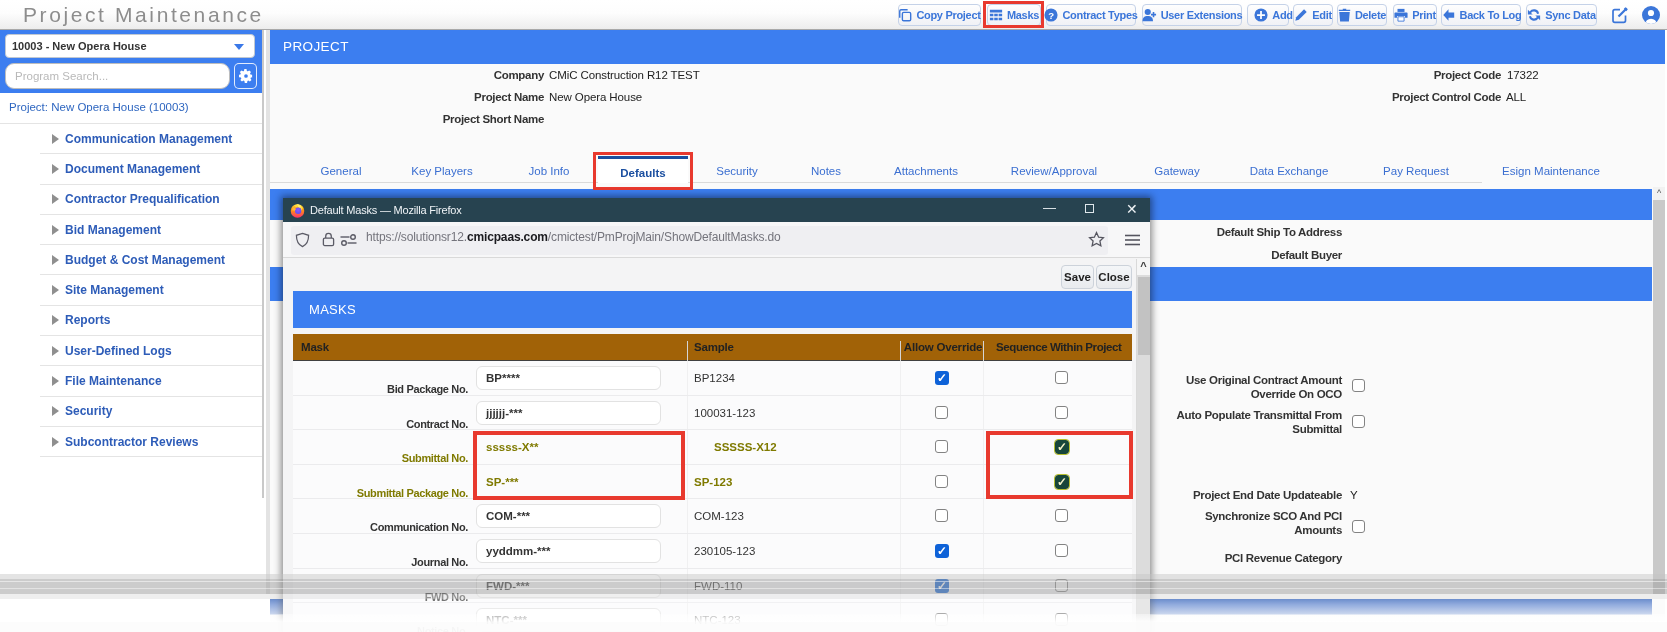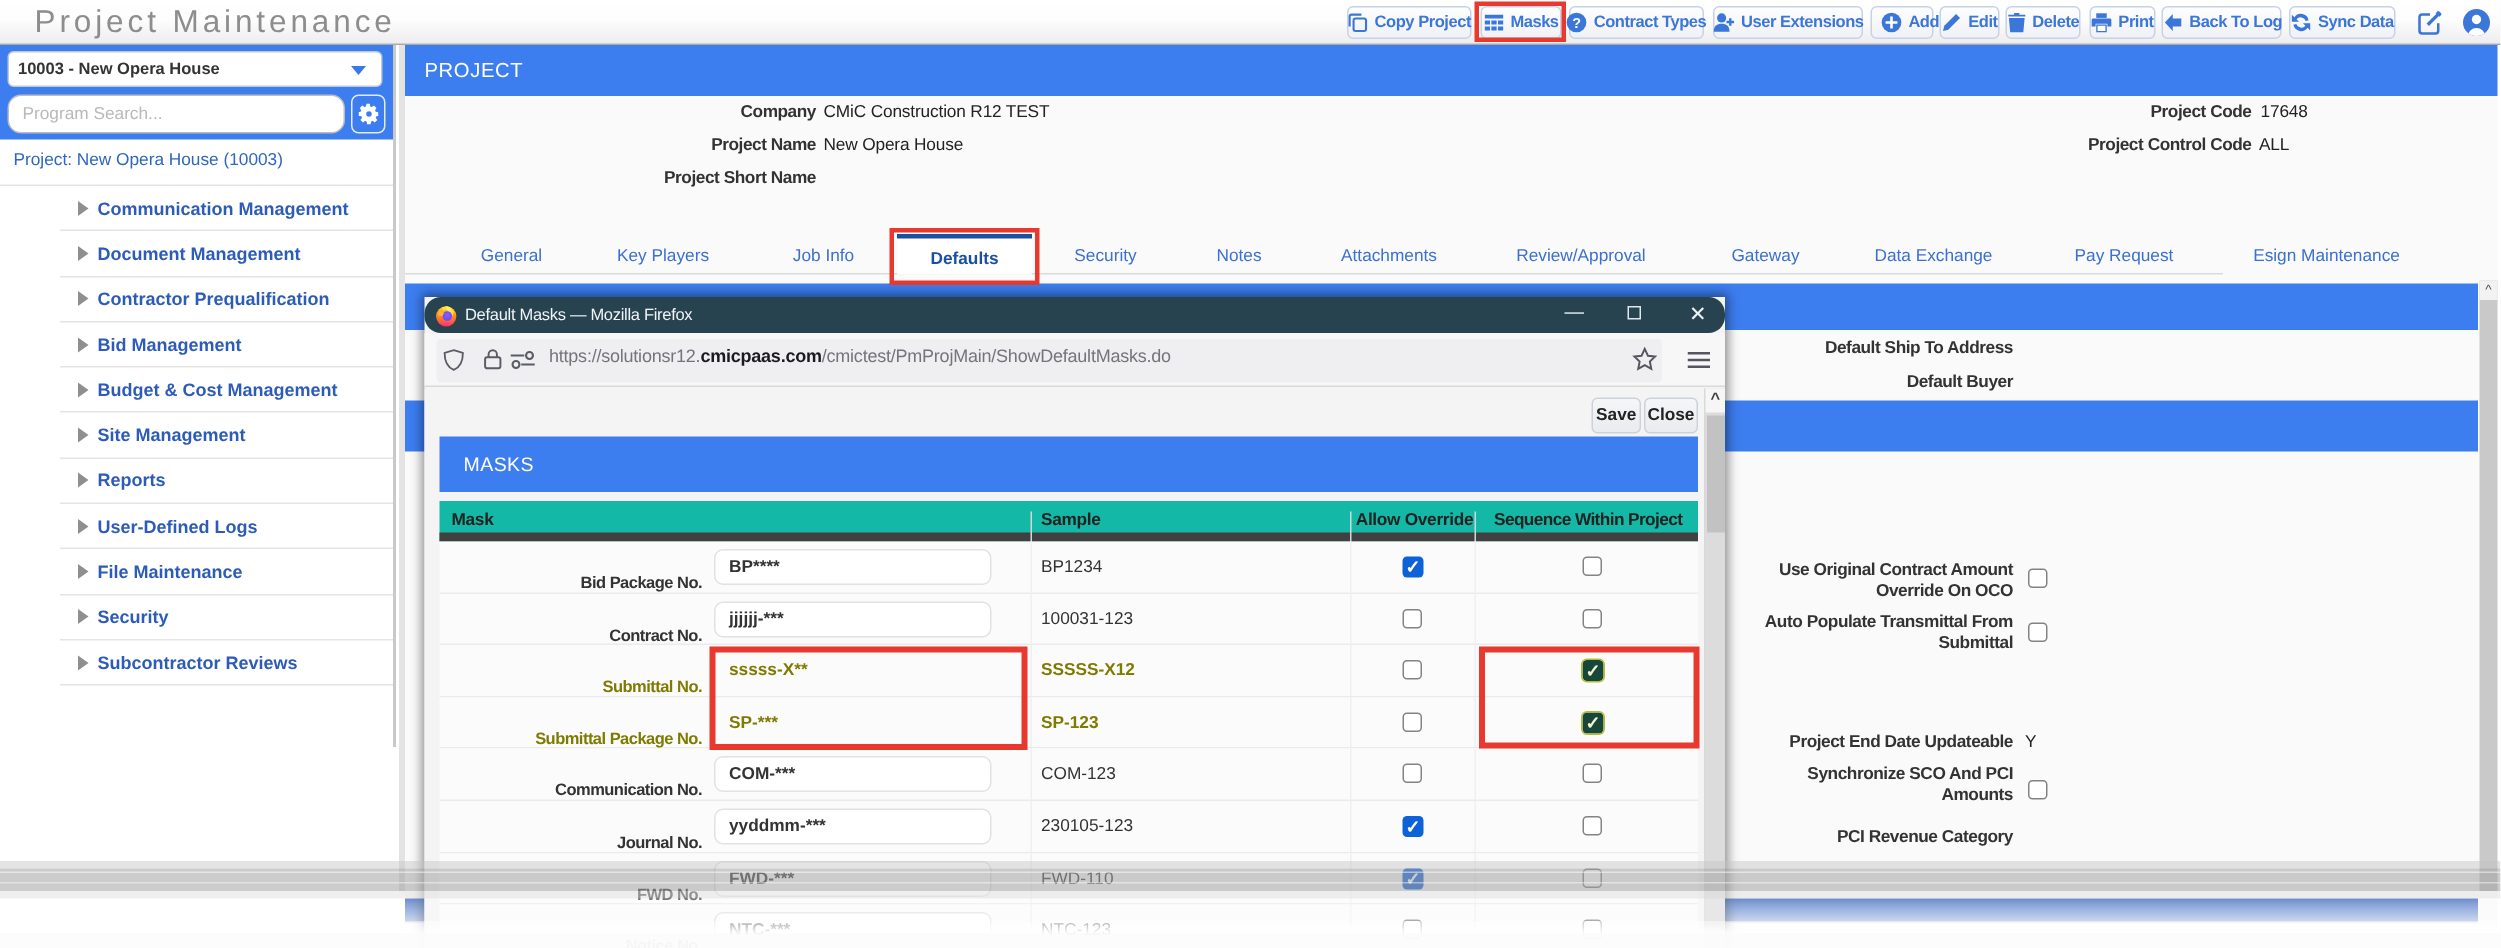--- a/index.html
+++ b/index.html
@@ -52,36 +52,36 @@
   .cbb { position:absolute; width:14px; height:14px; border-radius:3px; background:#0e62d8; color:#fff;
          font-size:12px; font-weight:700; text-align:center; line-height:14px; }
   .cbg { position:absolute; width:14px; height:14px; border-radius:3px; background:#17463a;
          outline:1px solid #b5bd2e; color:#f4f2c8; font-size:12px; font-weight:700; text-align:center; line-height:14px; }
   
   .redbox { position:absolute; border:4px solid #e8392e; z-index:30; }
   
   #modal { position:absolute; left:283px; top:198px; width:867px; height:434px; z-index:20;
            box-shadow:0 0 7px 2px rgba(0,0,0,0.45); background:#f4f4f5; }
   #mtitle { position:absolute; left:0; top:0; width:867px; height:24px; background:#274350;
-            display:flex; align-items:center;border-radius:11px; }
+            display:flex; align-items:center; }
   #mtitle .tt { color:#f0f4f7; font-size:11px; letter-spacing:-0.2px; margin-left:5px; }
   #murl { position:absolute; left:0; top:24px; width:867px; height:36px; background:#f7f7f8;
           border-bottom:1px solid #d9d9d9; }
   #murlfield { position:absolute; left:8px; top:4px; width:817px; height:29px; background:#efeff2; border-radius:3px; }
   #murl .utext { position:absolute; left:83px; top:8px; font-size:12px; color:#74747c; letter-spacing:-0.15px; }
   #murl .utext b { color:#1b1b1f; font-weight:700; }
   
   #mcontent { position:absolute; left:0; top:61px; width:853px; height:373px; background:#f4f4f5; }
   .mbtn { position:absolute; top:6px; height:24px; border:1px solid #ccd2da; border-radius:4px;
           background:linear-gradient(#f4f6f8,#e9ebee); font-size:11.5px; font-weight:700; color:#222;
           display:flex; align-items:center; justify-content:center; }
   #maskbar { position:absolute; left:10px; top:32px; width:839px; height:37px; background:#3c7ef0;
              color:#fff; font-size:13px; display:flex; align-items:center; padding-left:16px; letter-spacing:0.3px; }
   #mtable { position:absolute; left:10px; top:75px; width:839px; }
-  #mthead { position:relative; height:27px; background:#14b8a6; border-bottom:6px solid #404040; }
+  #mthead { position:relative; height:27px; background:#a16207; border-bottom:1px solid #404040; }
   #mthead div { position:absolute; top:7px; font-size:11.5px; font-weight:700; color:#222; letter-spacing:-0.2px; }
   .vline { position:absolute; top:0; width:1px; background:#d5d5d5; }
   .mrow { position:relative; height:34.6px; background:#fbfbfc; border-bottom:1px solid #ebebed; }
   .mrow::before { content:''; position:absolute; left:394px; top:0; width:1px; height:100%; background:#f0f0f1; }
   .mrow::after { content:''; position:absolute; left:607px; top:0; width:1px; height:100%; background:#f0f0f1; }
   .mrow .v3 { position:absolute; left:690px; top:0; width:1px; height:100%; background:#f0f0f1; }
   .mrow .rl { position:absolute; right:664px; top:22px; font-size:11px; font-weight:700; color:#333; white-space:nowrap; letter-spacing:-0.35px; }
   .mrow .inp { position:absolute; left:183px; top:5px; width:185px; height:24px; background:#fff;
                border:1px solid #e2e2e2; border-radius:6px; font-size:11.5px; font-weight:700; color:#333;
                display:flex; align-items:center; padding-left:9px; }
@@ -166,21 +166,21 @@
 
   <div class="bluebar" style="left:0;top:0;width:1395px;height:34px;"></div>
   <div class="abs" style="left:13px;top:9px;color:#fff;font-size:13.5px;letter-spacing:0.4px;">PROJECT</div>
 
   <div class="lbl" style="right:1121px;top:39px;">Company</div>
   <div class="val" style="left:279px;top:39px;">CMiC Construction R12 TEST</div>
   <div class="lbl" style="right:1121px;top:61px;">Project Name</div>
   <div class="val" style="left:279px;top:61px;">New Opera House</div>
   <div class="lbl" style="right:1121px;top:83px;">Project Short Name</div>
   <div class="lbl" style="right:164px;top:39px;">Project Code</div>
-  <div class="val" style="left:1237px;top:39px;">17648</div>
+  <div class="val" style="left:1237px;top:39px;">17322</div>
   <div class="lbl" style="right:164px;top:61px;">Project Control Code</div>
   <div class="val" style="left:1236px;top:61px;">ALL</div>
 
   <div id="tabline"></div>
   <div id="activetab">
       <span>Defaults</span>
     </div>
   <div class="tab" style="left:31px;width:80px;">General</div>
   <div class="tab" style="left:132px;width:80px;">Key Players</div>
   <div class="tab" style="left:239px;width:80px;">Job Info</div>
@@ -290,21 +290,21 @@
           <span class="rl">Contract No.</span>
         <span class="inp">jjjjjj-***</span>
         <span class="smp">100031-123</span>
         <span class="cb" style="left:642px;top:10px;"></span>
         <span class="cb" style="left:762px;top:10px;"></span>
       </div>
       <div class="mrow">
         <span class="v3"></span>
           <span class="rl olive">Submittal No.</span>
         <span class="inp olive" style="border-color:transparent;background:transparent;">sssss-X**</span>
-        <span class="smp olive" style="font-weight:700;">SSSSS-X12</span>
+        <span class="smp olive" style="font-weight:700;margin-left:20px;">SSSSS-X12</span>
         <span class="cb" style="left:642px;top:10px;"></span>
         <span class="cbg" style="left:762px;top:10px;">✓</span>
       </div>
       <div class="mrow">
         <span class="v3"></span>
           <span class="rl olive">Submittal Package No.</span>
         <span class="inp olive" style="border-color:transparent;background:transparent;">SP-***</span>
         <span class="smp olive" style="font-weight:700;">SP-123</span>
         <span class="cb" style="left:642px;top:10px;"></span>
         <span class="cbg" style="left:762px;top:10px;">✓</span>

